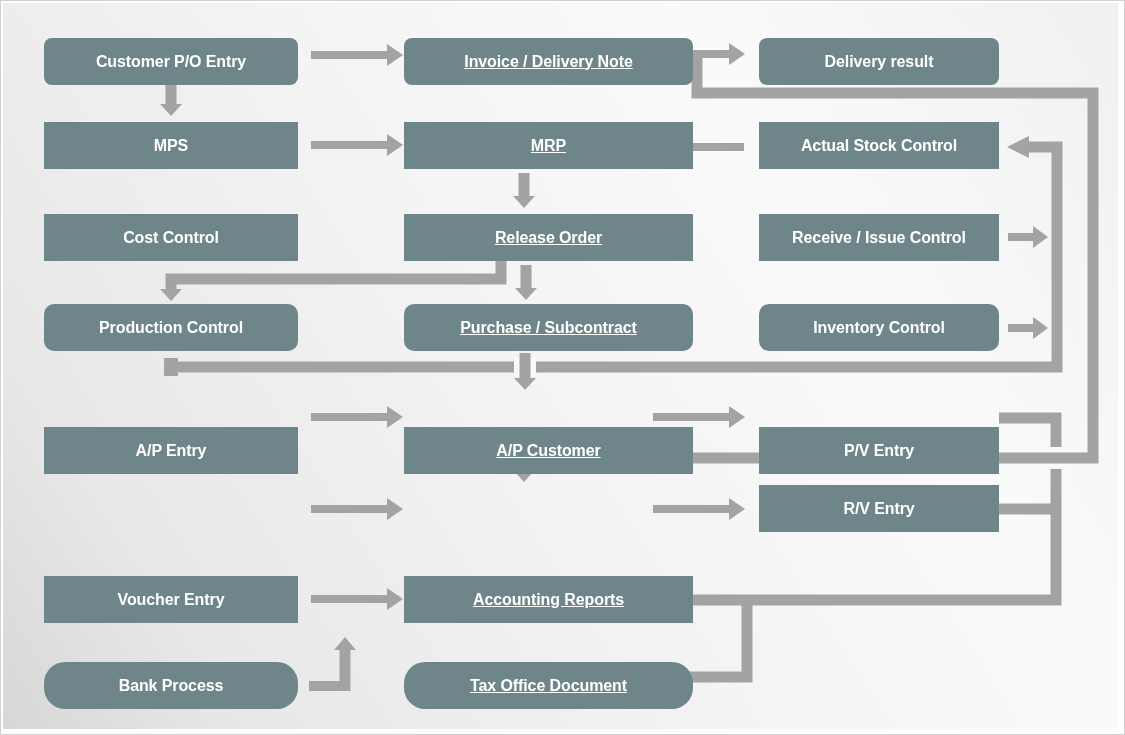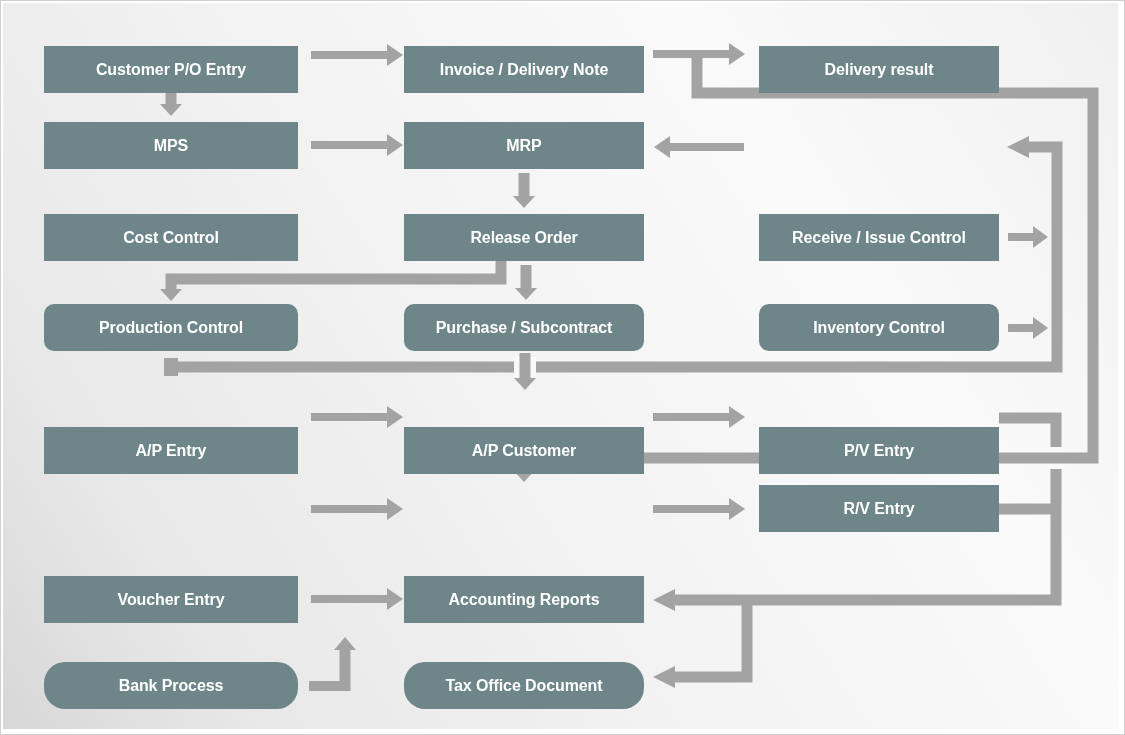--- a/index.html
+++ b/index.html
@@ -4,22 +4,22 @@
 <style>
   html,body{margin:0;padding:0;background:#ffffff;font-family:"Liberation Sans",sans-serif;}
   .canvas{position:relative;width:1125px;height:735px;background:#ffffff;border:1px solid #d0d0d0;box-sizing:border-box;overflow:hidden;}
   .bg{position:absolute;left:2px;top:2px;right:6px;bottom:5px;
       background:linear-gradient(57deg,#d7d7d7 0%,#e8e8e8 16%,#f3f3f3 45%,#fafafa 72%,#f0f0f0 100%);}
   .wires{position:absolute;left:0;top:0;width:1125px;height:735px;}
   .node{position:absolute;height:47px;display:flex;align-items:center;justify-content:center;
         background:#6e8689;color:#ffffff;font-size:16px;font-weight:700;letter-spacing:-0.1px;
         text-align:center;line-height:1;}
   
-  .c1{left:43px;width:254px;} .c2{left:403px;width:240px;} .c3{left:758px;width:240px;}
-  .r1{top:45px;} .r2{top:121px;} .r3{top:213px;} .r4{top:303px;border-radius:10px;}
+  .c1{left:43px;width:254px;} .c2{left:403px;width:289px;text-decoration:underline;} .c3{left:758px;width:240px;}
+  .r1{top:37px;border-radius:8px;} .r2{top:121px;} .r3{top:213px;} .r4{top:303px;border-radius:10px;}
   .r5{top:392px;margin-top:34px;} .r6{top:484px;} .r7{top:575px;} .r8{top:661px;border-radius:21px;}
   .shaft{fill:none;stroke:#a3a3a3;}
   .thin{stroke-width:8px;}
   .thick{stroke-width:11px;stroke-linejoin:miter;}
   .head{fill:#a3a3a3;stroke:none;}
   .casing{fill:#f9f9f9;stroke:none;}
   .cap{fill:#a3a3a3;}
 </style>
 </head>
 <body>
@@ -134,20 +134,23 @@
   <div class="node c3 r1">
       <span>Delivery result</span>
     </div>
 
   <div class="node c1 r2">
       <span>MPS</span>
     </div>
   <div class="node c2 r2">
       <span>MRP</span>
     </div>
+  <div class="node c3 r2">
+      <span>Actual Stock Control</span>
+    </div>
 
   <div class="node c1 r3">
       <span>Cost Control</span>
     </div>
   <div class="node c2 r3">
       <span>Release Order</span>
     </div>
   <div class="node c3 r3">
       <span>Receive / Issue Control</span>
     </div>

